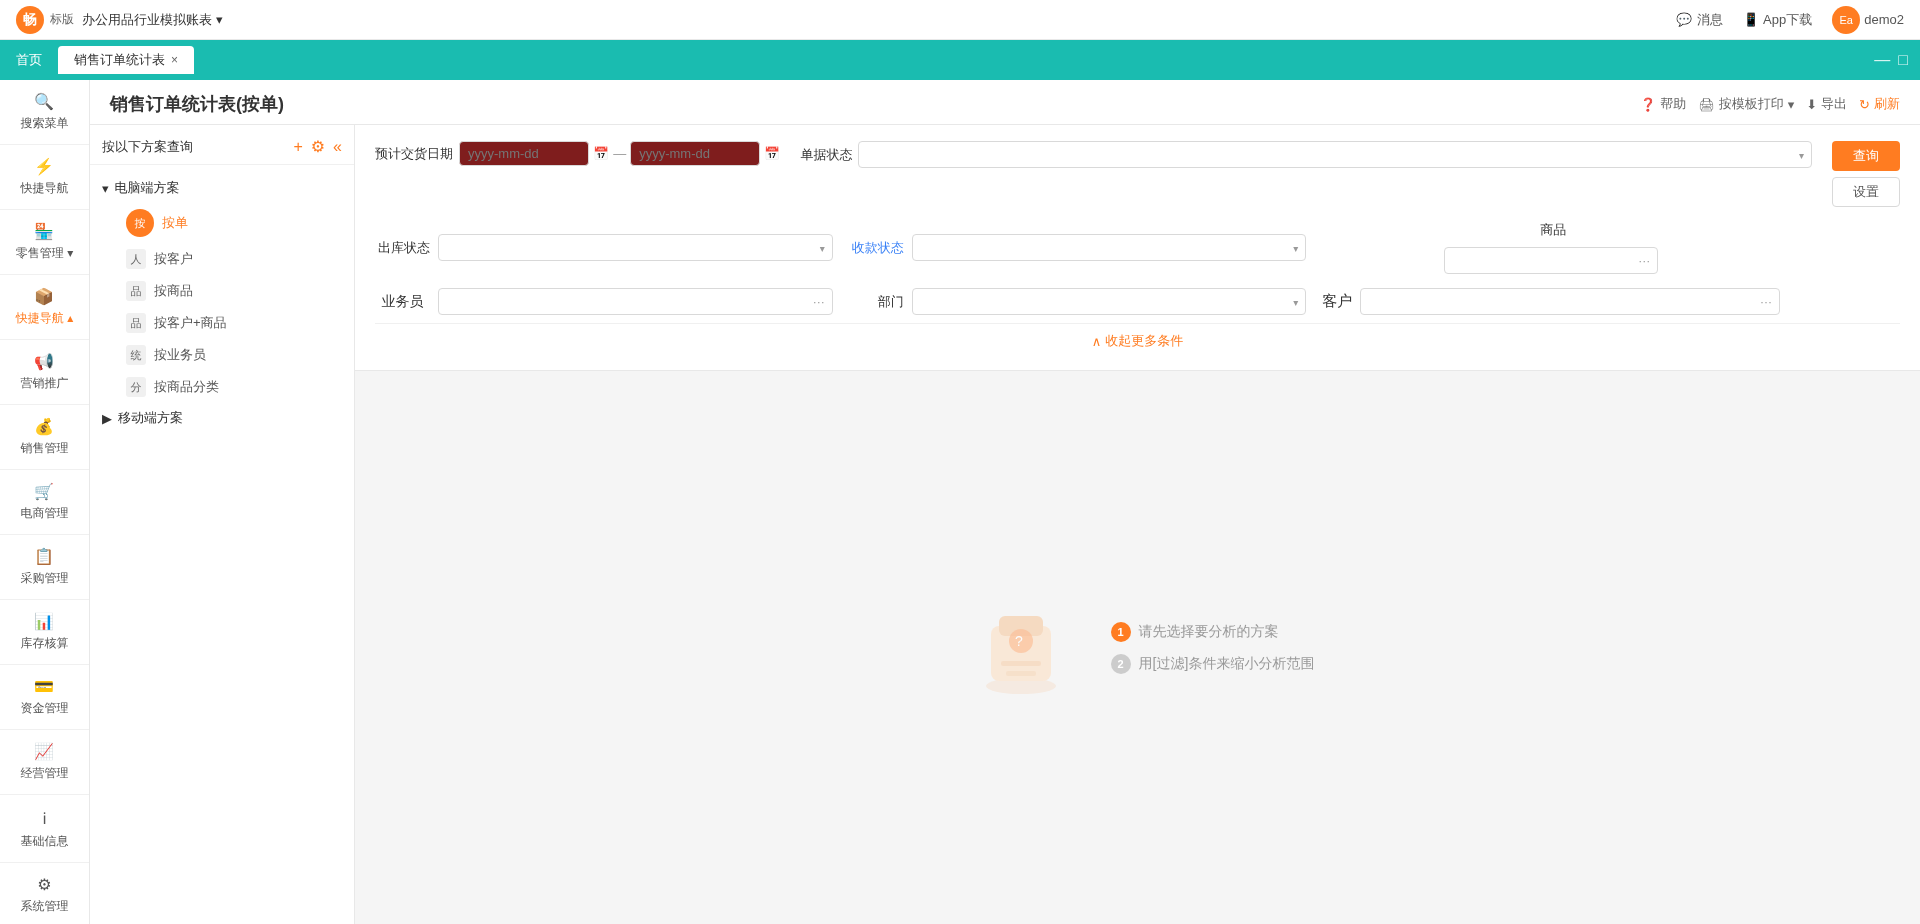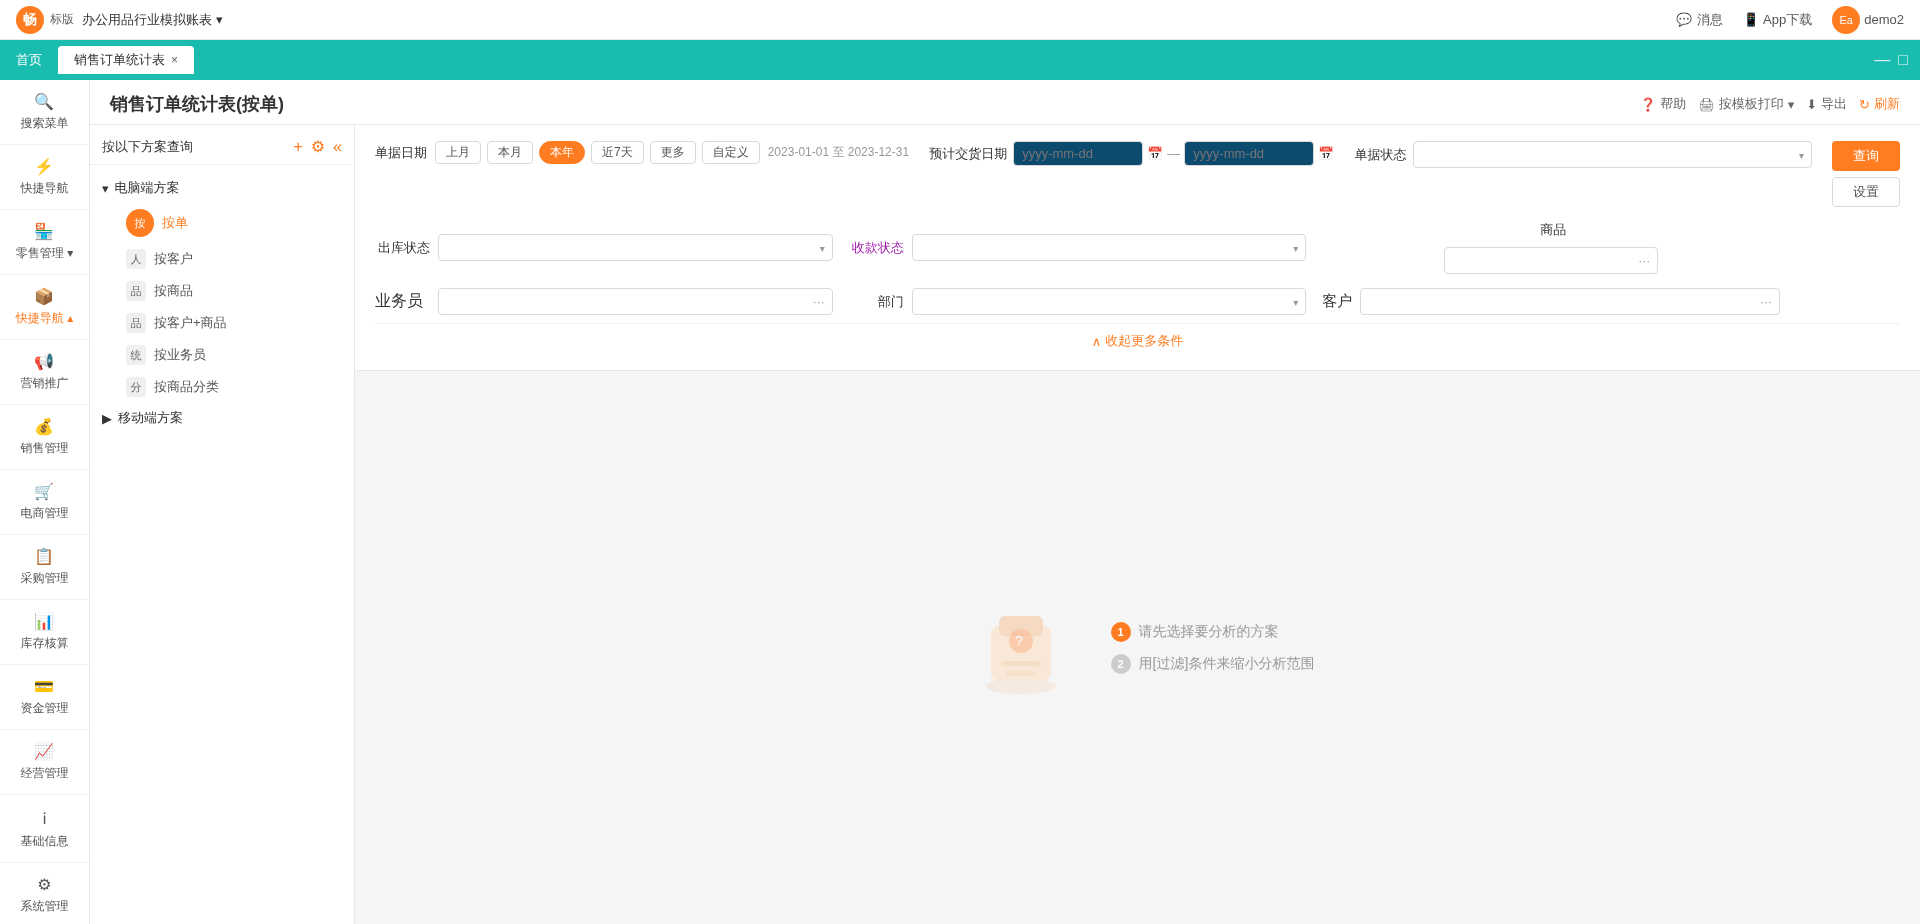--- a/index.html
+++ b/index.html
@@ -42,21 +42,21 @@
     .page-title { font-size: 18px; font-weight: bold; color: #333; }
     .page-actions { display: flex; align-items: center; gap: 12px; }
     .page-action-btn { display: flex; align-items: center; gap: 4px; color: #666; font-size: 13px; cursor: pointer; }
     .page-action-btn.orange { color: #ff7c21; }
 
     
     .filter-panel { background: white; padding: 16px 20px; border-bottom: 1px solid #e8e8e8; flex-shrink: 0; }
     .date-buttons { display: flex; align-items: center; gap: 6px; }
     .date-btn { padding: 2px 10px; border: 1px solid #d9d9d9; border-radius: 4px; cursor: pointer; color: #555; font-size: 12px; background: white; }
     .date-btn.active { background: #ff7c21; color: white; border-color: #ff7c21; border-radius: 12px; }
-    .date-input { border: 1px solid #d9d9d9; border-radius: 4px; padding: 4px 8px; font-size: 13px; color: #999; background: #0c4a6e; width: 140px; }
+    .date-input { border: 1px solid #d9d9d9; border-radius: 4px; padding: 4px 8px; font-size: 13px; color: #999; background: #7f1d1d; width: 140px; }
     .full-select { width: 100%; border: 1px solid #d9d9d9; border-radius: 4px; padding: 5px 28px 5px 8px; font-size: 13px; color: #999; appearance: none; background: white; cursor: pointer; outline: none; }
     .control-wrapper { position: relative; flex: 1; }
     .control-wrapper .chev { position: absolute; right: 8px; top: 50%; transform: translateY(-50%); color: #999; font-size: 10px; pointer-events: none; }
     .control-wrapper .dots { position: absolute; right: 8px; top: 50%; transform: translateY(-50%); color: #999; font-size: 12px; pointer-events: none; }
 
     .collapse-btn { display: flex; align-items: center; justify-content: center; gap: 4px; color: #ff7c21; font-size: 13px; cursor: pointer; padding: 8px 0 4px; border-top: 1px solid #f0f0f0; margin-top: 8px; }
 
     
     .left-panel { width: 265px; background: white; border-right: 1px solid #e8e8e8; flex-shrink: 0; overflow-y: auto; }
     .left-panel-header { padding: 12px 12px 8px; display: flex; align-items: center; justify-content: space-between; border-bottom: 1px solid #f0f0f0; }
@@ -267,32 +267,20 @@
           </div>
         </div>
       </div>
 
       <div class="filter-and-content">
 
         <div class="filter-panel">
 
           <div style="display:flex; align-items:flex-start; gap:20px; margin-bottom:14px; position:relative;">
 
-            <div style="display:flex; align-items:center; gap:8px; flex-shrink:0;">
-              <span style="white-space:nowrap;font-size:13px;color:#333;">单据日期</span>
-              <div class="date-buttons">
-                <button class="date-btn">上月</button>
-                <button class="date-btn">本月</button>
-                <button class="date-btn active">本年</button>
-                <button class="date-btn">近7天</button>
-                <button class="date-btn">更多</button>
-                <button class="date-btn">自定义</button>
-              </div>
-              <span style="font-size:12px;color:#999;">2023-01-01 至 2023-12-31</span>
-            </div>
 
             <div style="display:flex; align-items:center; gap:6px; flex-shrink:0;">
               <span style="white-space:nowrap;font-size:13px;color:#333;">预计交货日期</span>
               <div style="display:flex; align-items:center; gap:4px;">
                 <input class="date-input" type="text" style="width: 130px;" placeholder="yyyy-mm-dd">
                 <span style="color:#ff7c21;cursor:pointer;">📅</span>
                 <span style="color:#999;">—</span>
                 <input class="date-input" type="text" style="width: 130px;" placeholder="yyyy-mm-dd">
                 <span style="color:#ff7c21;cursor:pointer;">📅</span>
               </div>
@@ -318,40 +306,40 @@
             <div style="display:flex; align-items:center; gap:8px;">
               <span style="white-space:nowrap;font-size:13px;color:#333;min-width:55px;text-align:right;">出库状态</span>
               <div class="control-wrapper" style="flex:1;">
                 <select class="full-select">
                   <option value=""></option>
                 </select>
                 <span class="chev">▾</span>
               </div>
             </div>
             <div style="display:flex; align-items:center; gap:8px;">
-              <span style="white-space:nowrap;font-size:13px;color:#a21caf;min-width:55px;text-align:right;">收款状态</span>
+              <span style="white-space:nowrap;font-size:13px;color:#3b82f6;min-width:55px;text-align:right;">收款状态</span>
               <div class="control-wrapper" style="flex:1;">
                 <select class="full-select">
                   <option value=""></option>
                 </select>
                 <span class="chev">▾</span>
               </div>
             </div>
             <div style="display:flex; align-items:center; gap:8px;flex-direction:column;">
               <span style="white-space:nowrap;font-size:13px;color:#333;min-width:30px;text-align:right;">商品</span>
               <div class="control-wrapper" style="flex:1;">
                 <input class="full-select" type="text" style="width: 100%;">
                 <span class="dots">···</span>
               </div>
             </div>
           </div>
 
           <div style="display:grid; grid-template-columns:1fr 1fr 1fr; gap:16px; padding-right:120px;">
             <div style="display:flex; align-items:center; gap:8px;">
-              <span style="white-space:nowrap;font-size:16px;color:#333;min-width:55px;text-align:left;">业务员</span>
+              <span style="white-space:nowrap;font-size:14px;color:#333;min-width:55px;text-align:center;">业务员</span>
               <div class="control-wrapper" style="flex:1;">
                 <input class="full-select" type="text" style="width: 100%;">
                 <span class="dots">···</span>
               </div>
             </div>
             <div style="display:flex; align-items:center; gap:8px;">
               <span style="white-space:nowrap;font-size:13px;color:#333;min-width:55px;text-align:right;">部门</span>
               <div class="control-wrapper" style="flex:1;">
                 <select class="full-select">
                   <option value=""></option>

